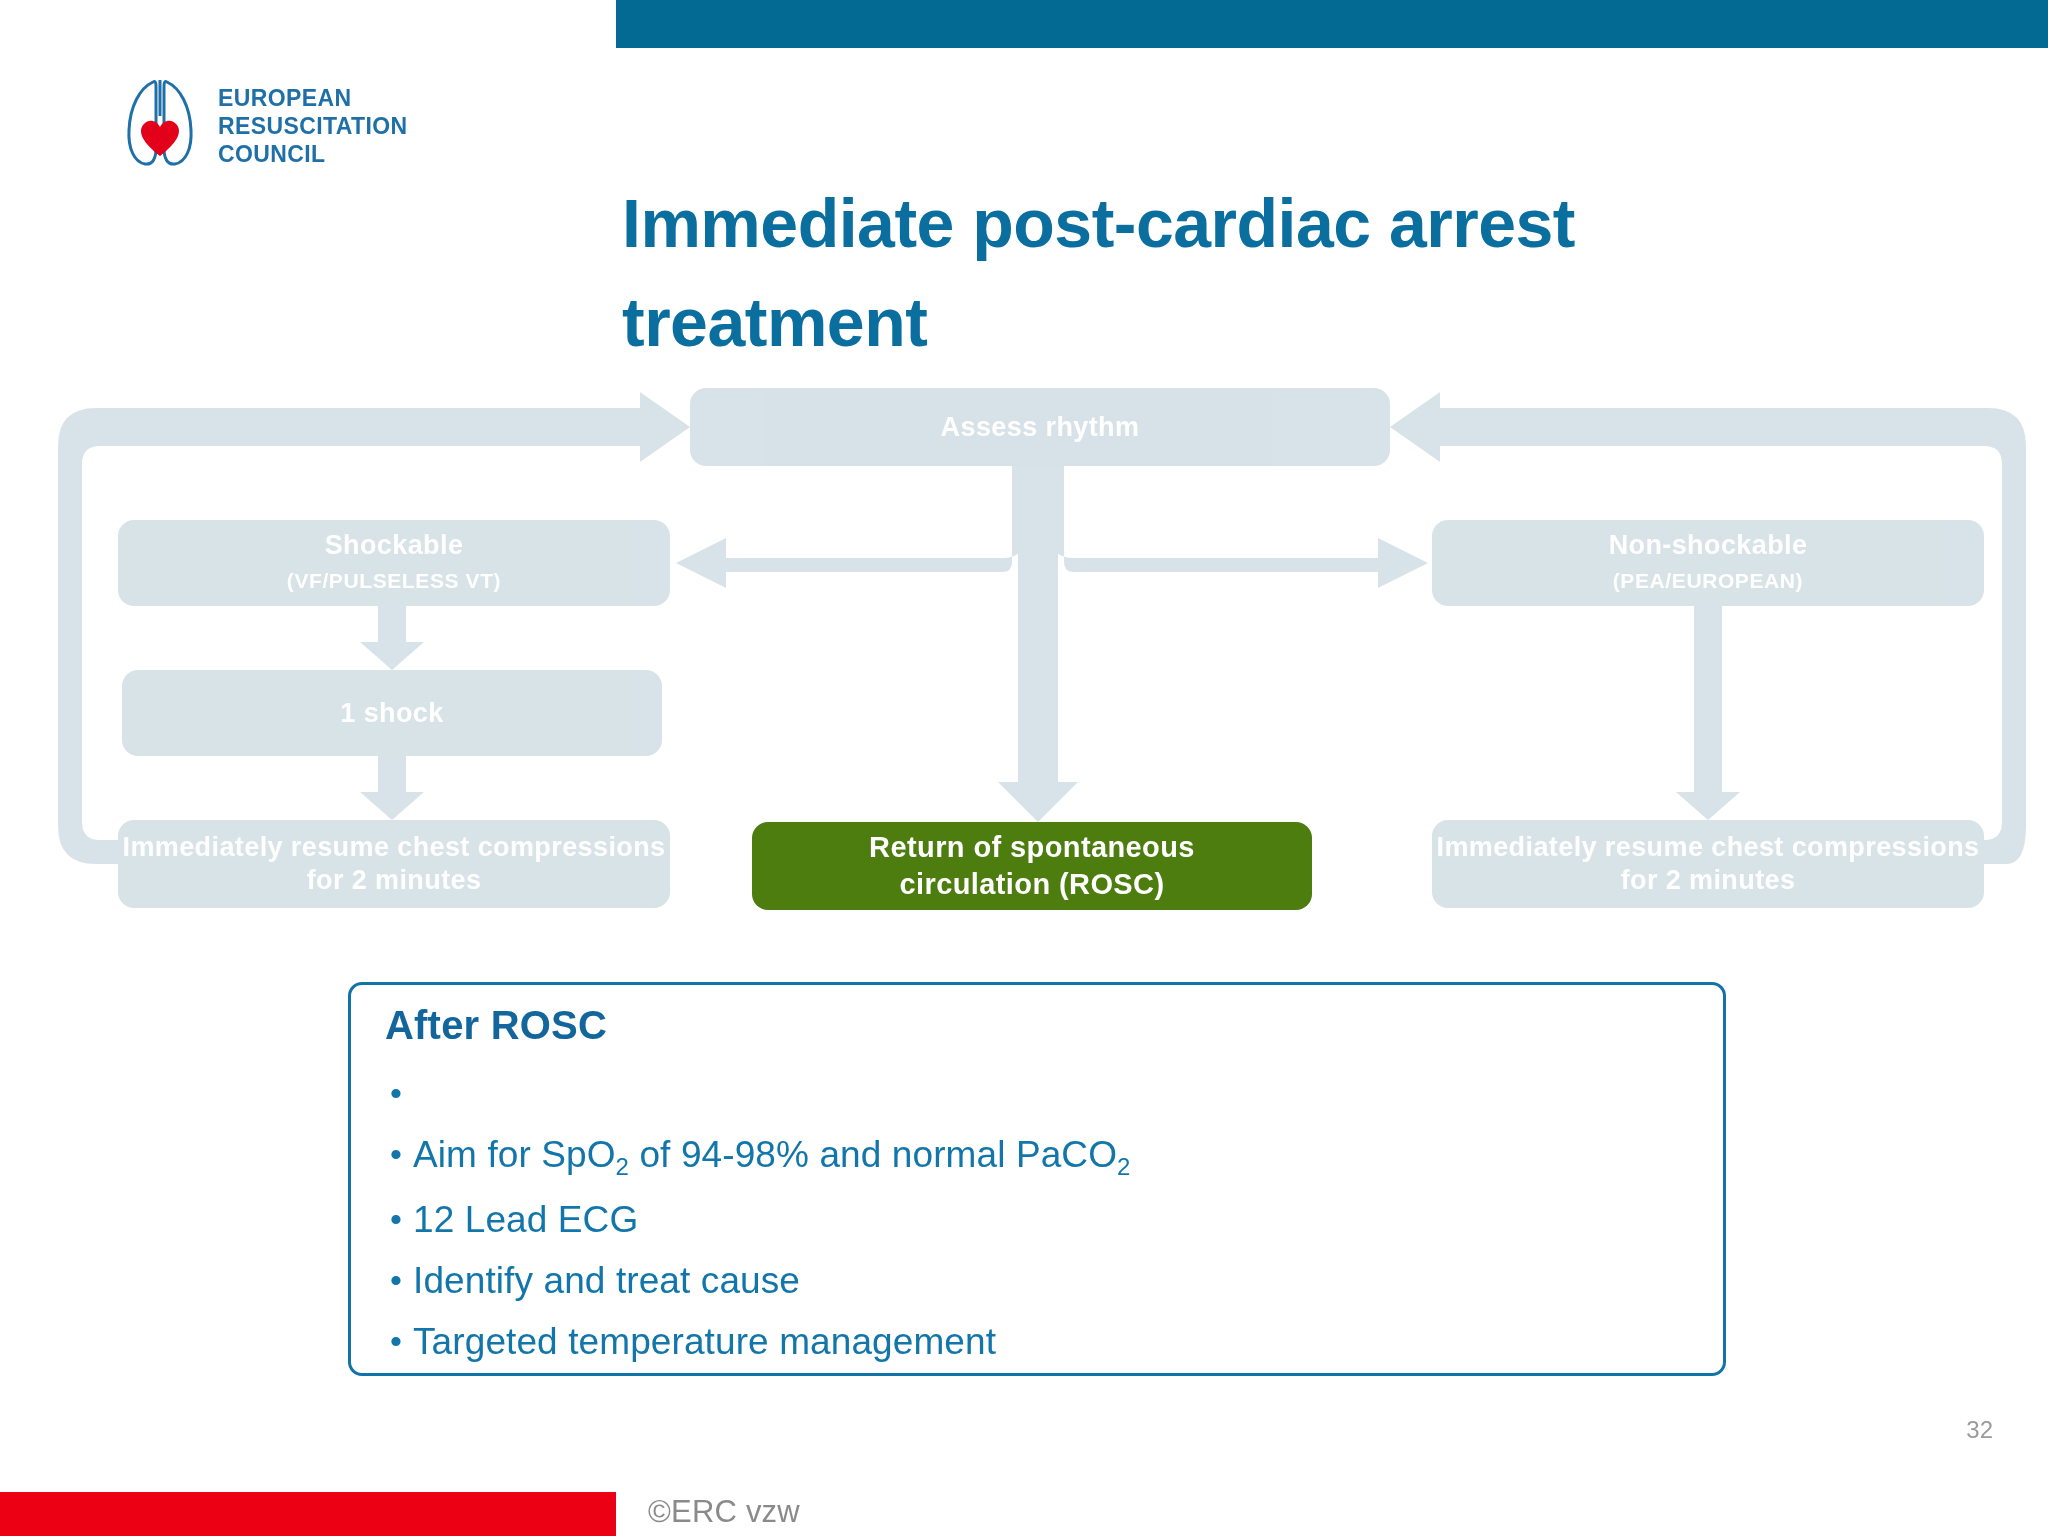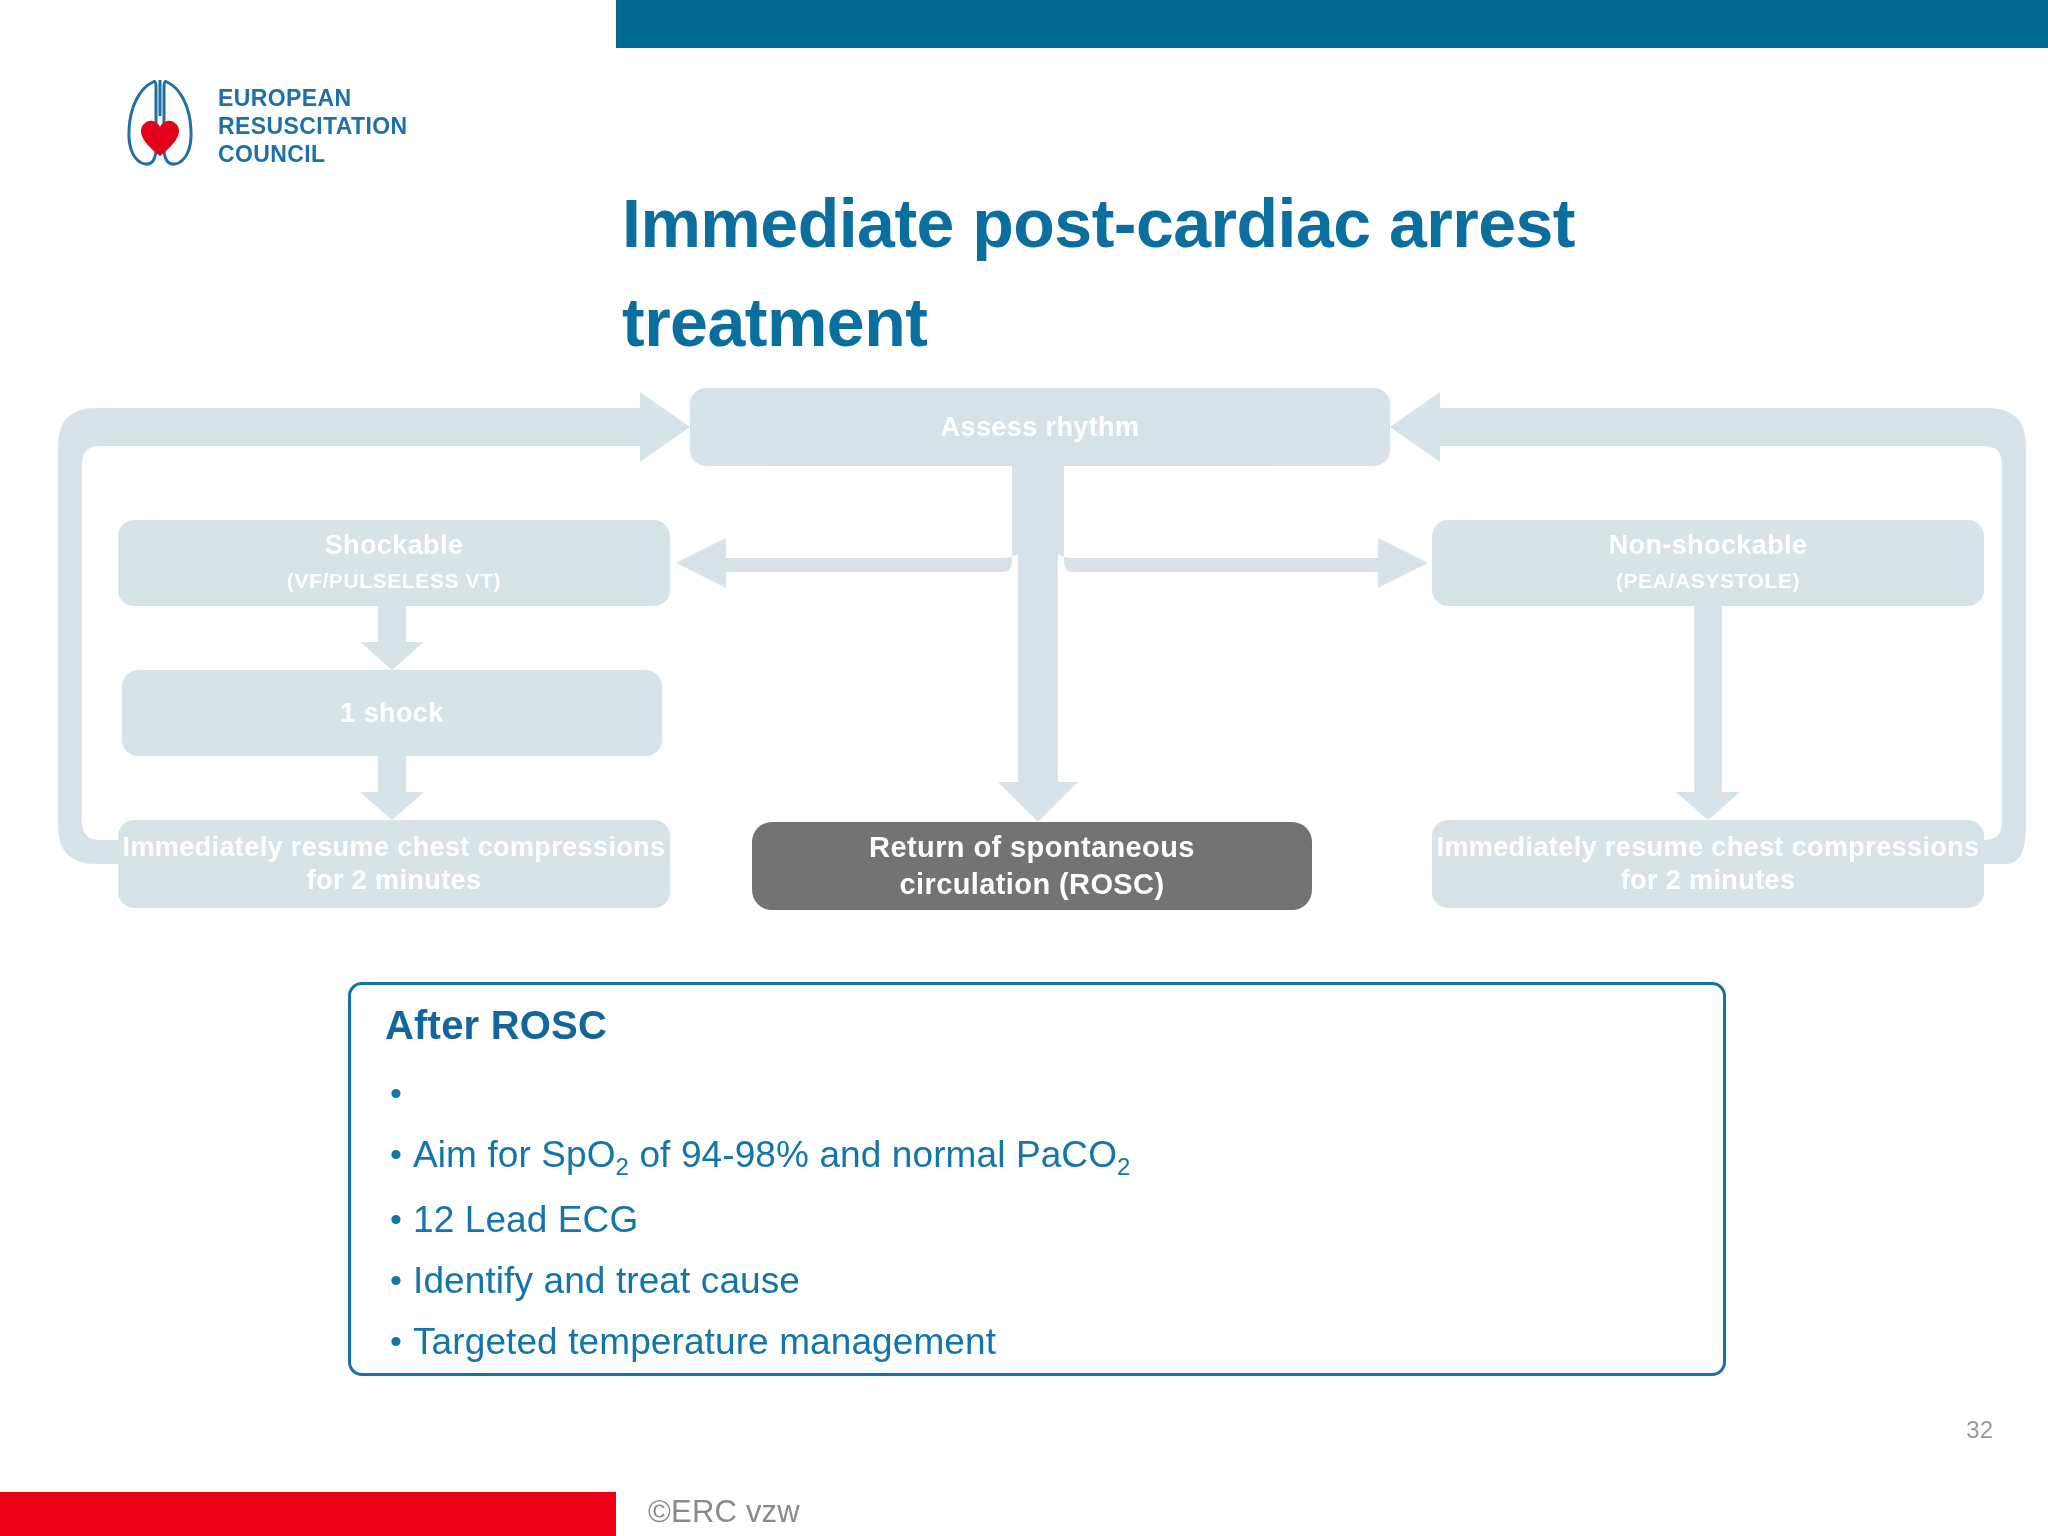--- a/index.html
+++ b/index.html
@@ -36,22 +36,22 @@
   .flow{position:absolute;left:0;top:370px;width:2048px;height:560px;}
   .node{
     position:absolute;border-radius:16px;background:#C9D8E0;
     color:#ffffff;display:flex;flex-direction:column;align-items:center;
     justify-content:center;text-align:center;
     font-size:27px;line-height:33px;font-weight:bold;
     letter-spacing:.4px;opacity:.72;
   }
   .node .sub{font-size:21px;font-weight:bold;letter-spacing:.6px;margin-top:2px;}
   .node.accent{
-    background:#737373;opacity:1;color:#fff;
-    font-size:29px;line-height:37px;border-radius:20px;
+    background:#4d7c0f;opacity:1;color:#fff;
+    font-size:29px;line-height:37px;
   }
   
   #n-assess   {left:690px; top:18px;  width:700px; height:78px;}
   #n-shock    {left:118px; top:150px; width:552px; height:86px;}
   #n-nonshock {left:1432px;top:150px; width:552px; height:86px;}
   #n-1shock   {left:122px; top:300px; width:540px; height:86px;}
   #n-cpr-l    {left:118px; top:450px; width:552px; height:88px;}
   #n-cpr-r    {left:1432px;top:450px; width:552px; height:88px;}
   #n-rosc     {left:752px; top:452px; width:560px; height:88px;}
 
@@ -146,21 +146,21 @@
       <span>Assess rhythm</span>
     </div>
 
     <div class="node" id="n-shock">
       <span>Shockable</span>
       <span class="sub">(VF/PULSELESS VT)</span>
     </div>
 
     <div class="node" id="n-nonshock">
       <span>Non-shockable</span>
-      <span class="sub">(PEA/ASYSTOLE)</span>
+      <span class="sub">(PEA/EUROPEAN)</span>
     </div>
 
     <div class="node" id="n-1shock">
       <span>1 shock</span>
     </div>
 
     <div class="node" id="n-cpr-l">
       <span>Immediately resume chest compressions for 2 minutes</span>
     </div>
 

